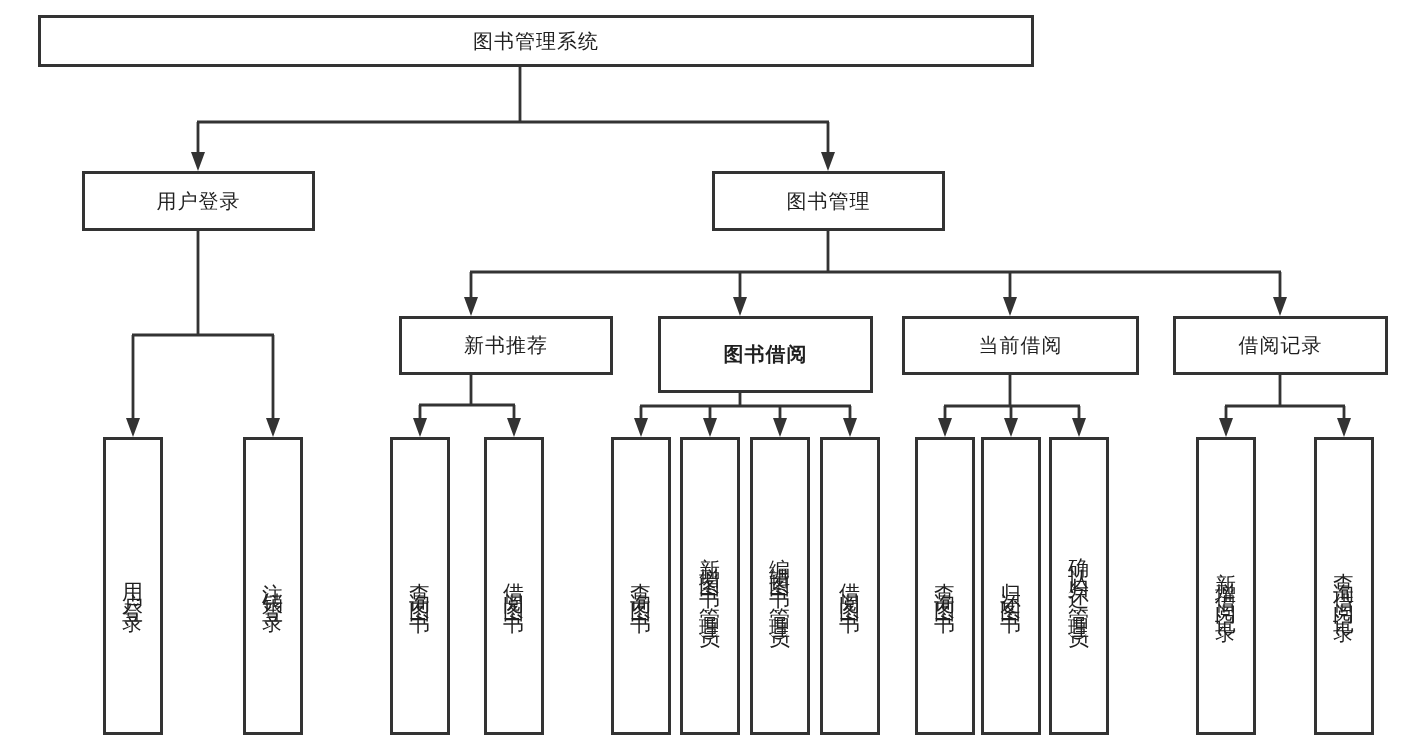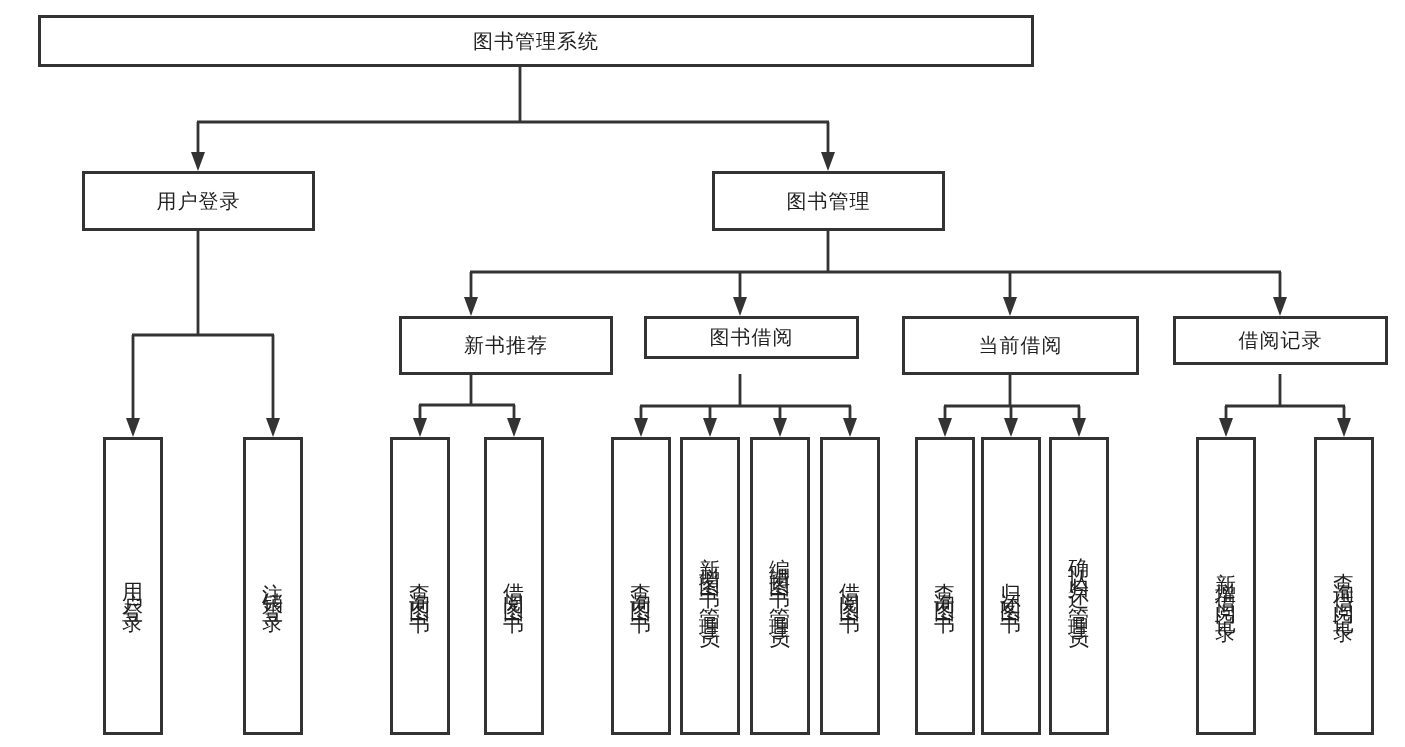--- a/index.html
+++ b/index.html
@@ -81,27 +81,27 @@
   <div class="box lvl" style="left:82px;top:171px;width:233px;height:60px;">
     <span>用户登录</span>
   </div>
   <div class="box lvl" style="left:712px;top:171px;width:233px;height:60px;">
     <span>图书管理</span>
   </div>
 
   <div class="box lvl" style="left:364px;top:316px;width:214px;height:59px;margin-left:35px;">
     <span>新书推荐</span>
   </div>
-  <div class="box lvl" style="left:644px;top:316px;width:215px;height:43px;">
+  <div class="box lvl" style="left:658px;top:316px;width:215px;height:77px;font-weight:bold;">
     <span>图书借阅</span>
   </div>
   <div class="box lvl" style="left:902px;top:316px;width:237px;height:59px;">
     <span>当前借阅</span>
   </div>
-  <div class="box lvl" style="left:1173px;top:316px;width:215px;height:49px;">
+  <div class="box lvl" style="left:1173px;top:316px;width:215px;height:59px;">
     <span>借阅记录</span>
   </div>
 
   <div class="box leaf" style="left:103px;">
     <span>用户登录</span>
   </div>
   <div class="box leaf" style="left:243px;">
     <span>注销登录</span>
   </div>
 

